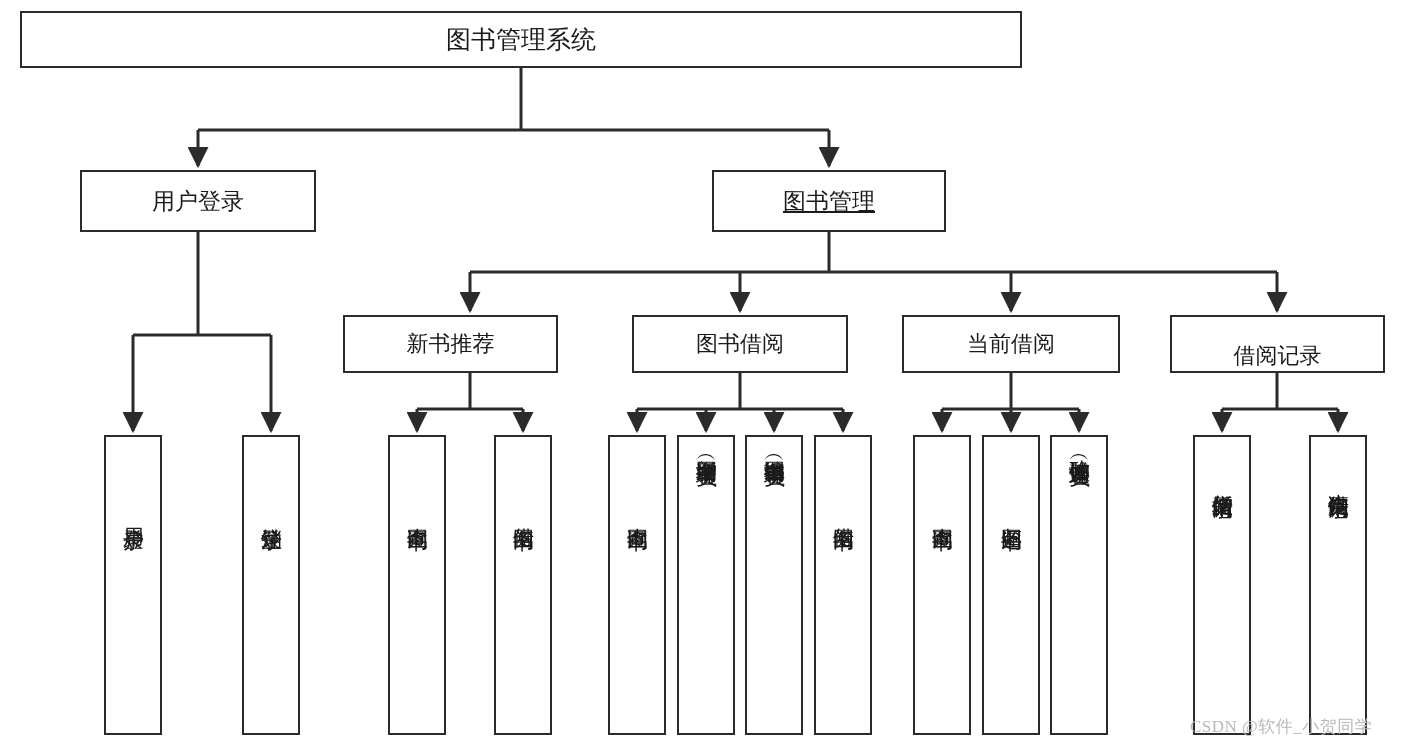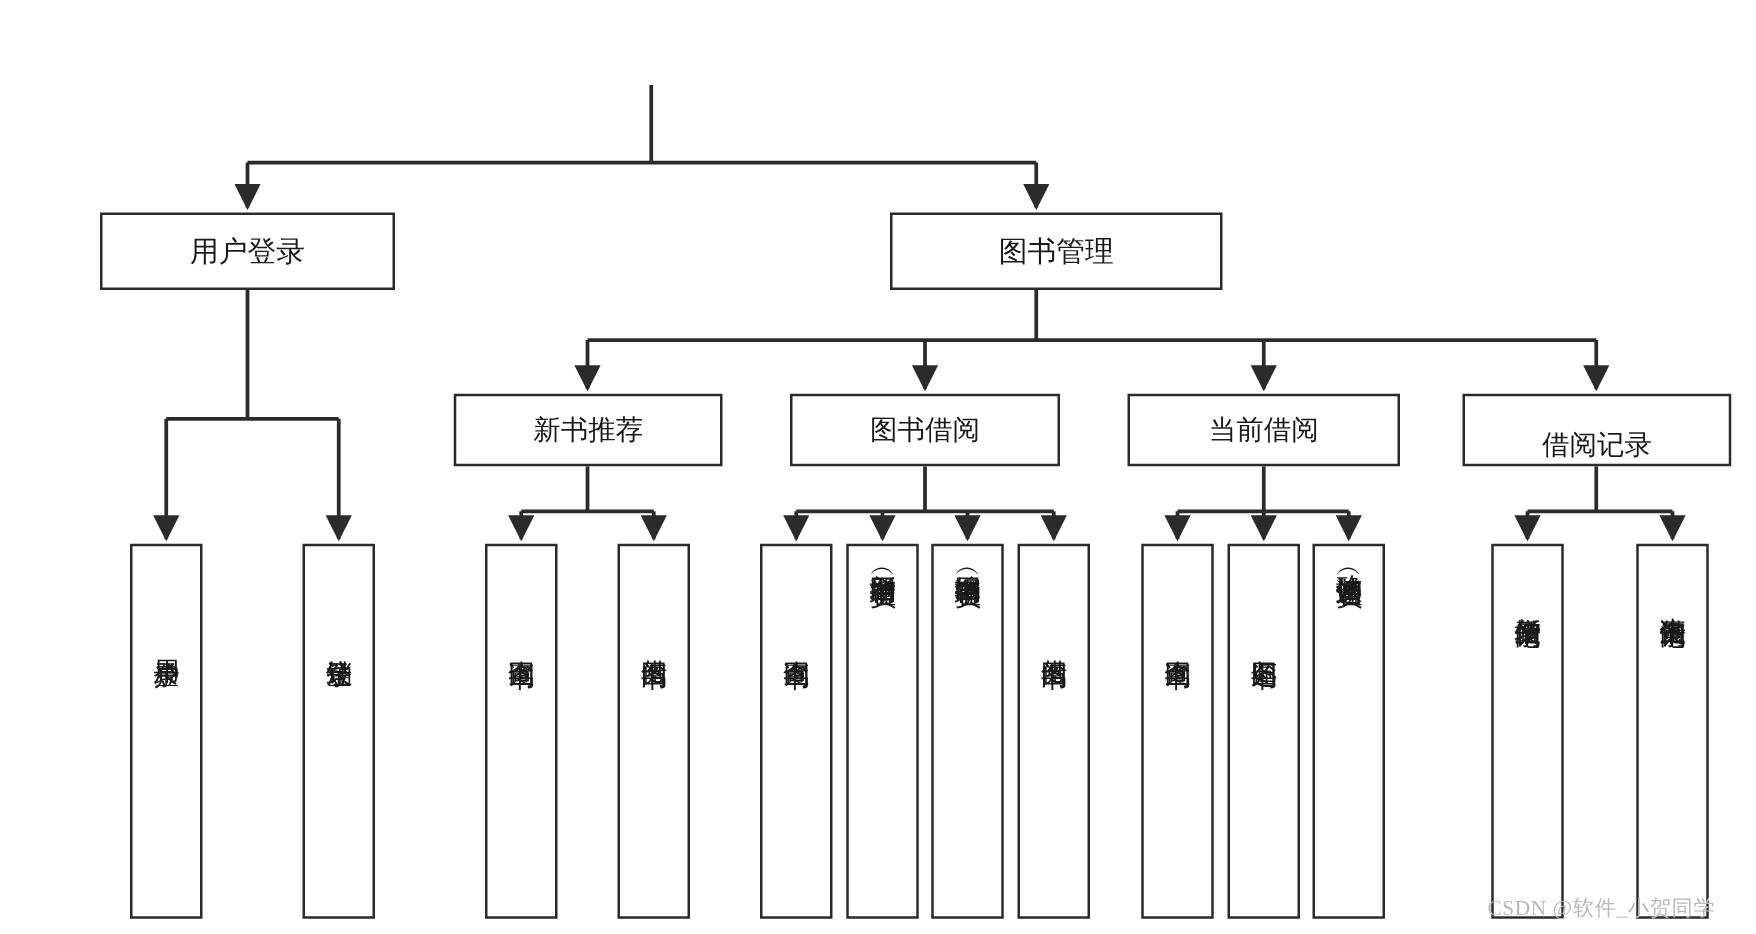--- a/index.html
+++ b/index.html
@@ -121,29 +121,32 @@
       <path d="M 1011 409 L 1011 431" marker-end="url(#arrow)"></path>
       <path d="M 1079 409 L 1079 431" marker-end="url(#arrow)"></path>
 
       <path d="M 1277 373 L 1277 409"></path>
       <path d="M 1222 409 L 1338 409"></path>
       <path d="M 1222 409 L 1222 431" marker-end="url(#arrow)"></path>
       <path d="M 1338 409 L 1338 431" marker-end="url(#arrow)"></path>
     </g>
   </svg>
 
+  <div class="node root" style="left:20px; top:11px; width:1002px; height:57px;">
+    <span>图书管理系统</span>
+  </div>
 
   <div class="node lvl1" style="left:80px; top:170px; width:236px; height:62px;">
     <span>用户登录</span>
   </div>
-  <div class="node lvl1" style="left:712px; top:170px; width:266px; height:62px;">
+  <div class="node lvl1" style="left:712px; top:170px; width:234px; height:62px;text-decoration:underline;">
     <span>图书管理</span>
   </div>
 
-  <div class="node lvl2" style="left:363px; top:315px; width:215px; height:58px;">
+  <div class="node lvl2" style="left:343px; top:315px; width:215px; height:58px;">
     <span>新书推荐</span>
   </div>
   <div class="node lvl2" style="left:632px; top:315px; width:216px; height:58px;">
     <span>图书借阅</span>
   </div>
   <div class="node lvl2" style="left:902px; top:315px; width:218px; height:58px;">
     <span>当前借阅</span>
   </div>
   <div class="node lvl2" style="left:1170px; top:315px; width:215px; height:58px;align-items:flex-end;">
     <span>借阅记录</span>

